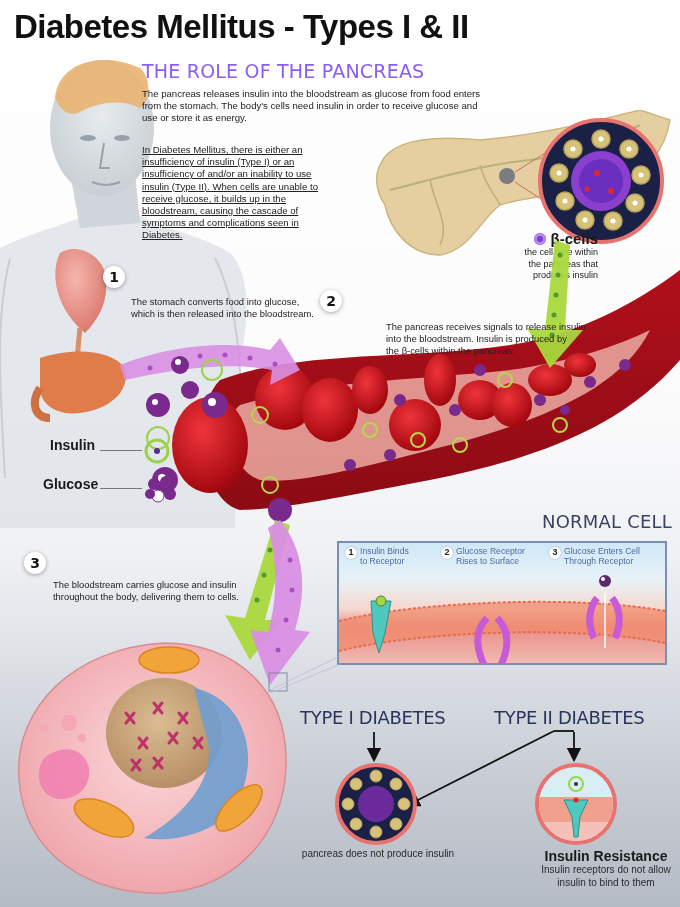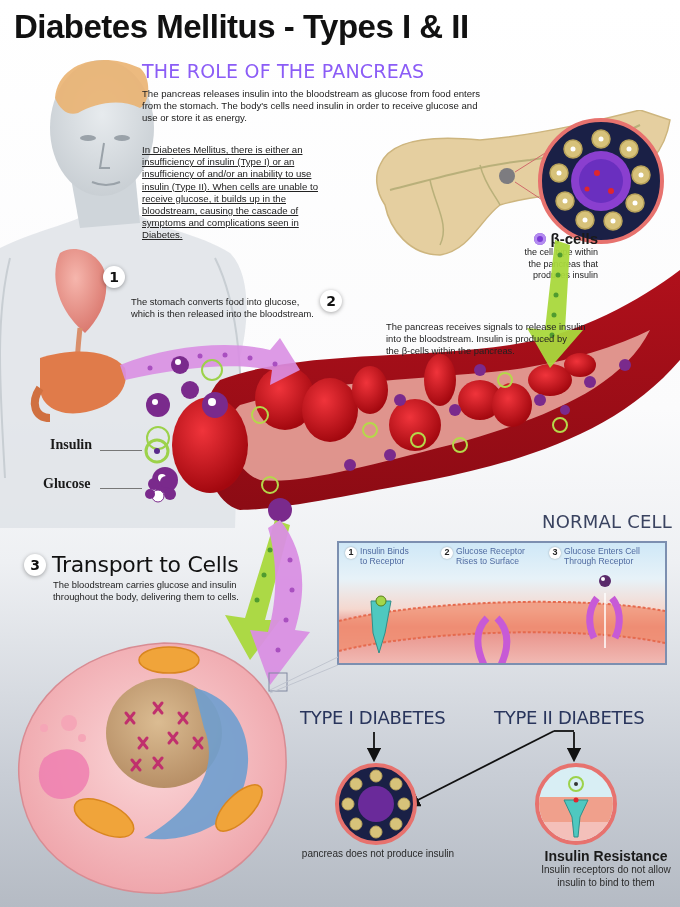--- a/index.html
+++ b/index.html
@@ -10,21 +10,21 @@
   .title{left:14px;top:8px;font-family:"Liberation Sans",sans-serif;font-weight:bold;font-size:33px;letter-spacing:-0.5px;color:#111;}
   .h-role{left:142px;top:60px;font-family:"DejaVu Sans",sans-serif;font-size:19px;color:#8b5cf6;letter-spacing:0.2px;}
   .para{font-family:"Liberation Sans",sans-serif;font-size:9.6px;line-height:12.2px;color:#222;}
   .p1{left:142px;top:88px;width:340px;}
   .p2{left:142px;top:144px;width:185px;text-decoration:underline;}
   .step{display:flex;align-items:center;gap:6px;}
   .num{width:22px;height:22px;border-radius:50%;background:#fff;box-shadow:0 1px 4px rgba(0,0,0,.35);
     font-family:"DejaVu Sans",sans-serif;font-weight:bold;font-size:14px;display:flex;align-items:center;justify-content:center;color:#111;}
   .step-title{font-family:"DejaVu Sans",sans-serif;font-size:22px;color:#111;letter-spacing:-0.3px;}
   .step-desc{font-family:"Liberation Sans",sans-serif;font-size:9.4px;line-height:12px;color:#222;}
-  .label-b{font-family:Liberation Serif, serif;font-weight:bold;font-size:14px;color:#1a1a1a;}
+  .label-b{font-family:Liberation Sans, sans-serif;font-weight:bold;font-size:14px;color:#1a1a1a;}
   .h-type{font-family:"DejaVu Sans",sans-serif;font-size:18px;color:#29355c;letter-spacing:-0.3px;}
   .normal-cell{left:514px;top:511px;font-family:"DejaVu Sans",sans-serif;font-size:18px;color:#3a4360;letter-spacing:0.2px;margin-left:28px;}
   .panel{left:337px;top:541px;width:326px;height:120px;border:2px solid #7c8fb0;
     background:linear-gradient(180deg,#cfe8f7 0%,#e7f2f8 30%,#f5d8cf 55%,#e88f86 70%,#f1b9b3 100%);overflow:hidden;}
   .pstep{position:absolute;top:4px;display:flex;gap:3px;font-family:"Liberation Sans",sans-serif;font-size:8.6px;line-height:9.5px;color:#4f6aa0;}
   .pnum{width:12px;height:12px;border-radius:50%;background:#fff;font-weight:bold;font-size:9px;color:#222;display:flex;align-items:center;justify-content:center;box-shadow:0 0 2px rgba(0,0,0,.3);flex:none;}
   .cap-b{font-family:"Liberation Sans",sans-serif;font-weight:bold;font-size:14px;color:#1a1a1a;text-align:center;}
   .cap-s{font-family:"Liberation Sans",sans-serif;font-size:10px;line-height:12.5px;color:#2a2a2a;text-align:center;}
 </style>
 </head>
@@ -250,21 +250,20 @@
 <svg class="abs" style="left:142px;top:472px" width="36" height="34">
   <circle cx="12" cy="12" r="6" fill="#7a2a8c"></circle>
     <circle cx="24" cy="10" r="6" fill="#7a2a8c"></circle>
     <circle cx="28" cy="22" r="6" fill="#7a2a8c"></circle>
   <circle cx="16" cy="24" r="6" fill="#fff" stroke="#7a2a8c"></circle>
     <circle cx="8" cy="22" r="5" fill="#7a2a8c"></circle>
 </svg>
 
 <div class="abs step" style="left:24px;top:552px;">
   <div class="num">3</div>
-  <div class="step-title">Transport to Cells</div>
 </div>
 <div class="abs step-desc" style="left:53px;top:579px;">
   <div>The bloodstream carries glucose and insulin</div>
   <div>throughout the body, delivering them to cells.</div>
 </div>
 
 <svg class="abs" style="left:220px;top:520px" width="100" height="170">
   <path d="M55,0 L70,5 L45,100 L60,100 L30,140 L5,95 L25,98 Z" fill="#a9d83c" opacity="0.95"></path>
   <path d="M60,0 C80,25 90,60 75,110 L90,112 L50,165 L30,110 L48,112 C60,70 55,30 48,8 Z" fill="#d98fe3" opacity="0.95"></path>
   <g fill="#4f9b2f">

